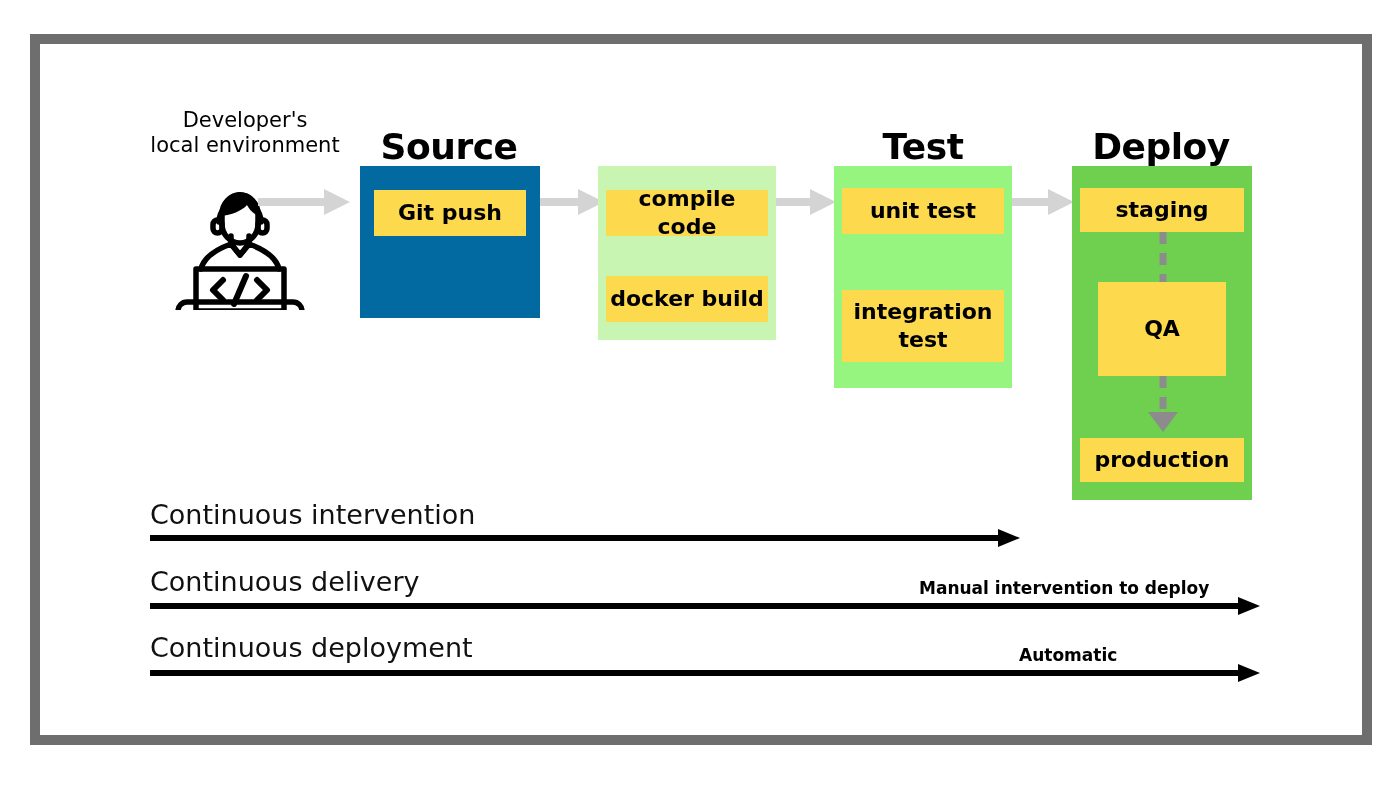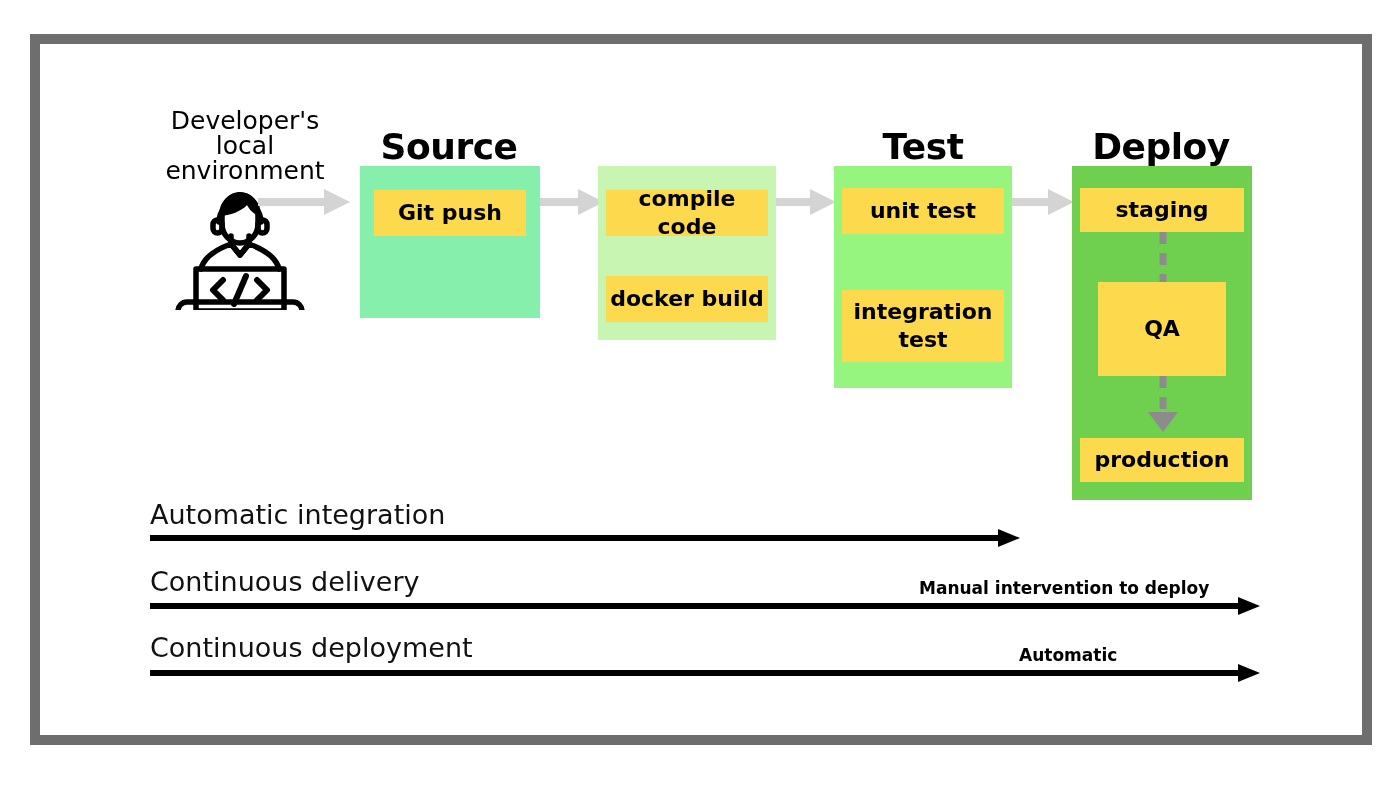--- a/index.html
+++ b/index.html
@@ -34,21 +34,21 @@
     background: #ffffff;
   }
 
   
   .dev-caption {
     position: absolute;
     left: 150px;
     top: 108px;
     width: 190px;
     text-align: center;
-    font-size: 25px;
+    font-size: 21px;
     line-height: 25px;
     color: #000000;
     font-family: "DejaVu Sans", "Liberation Sans", sans-serif;
     white-space: pre-line;
   }
   .dev-icon {
     position: absolute;
     left: 160px;
     top: 170px;
     width: 160px;
@@ -164,21 +164,21 @@
       <path d="M0 13 h38 v-9 l26 13 l-26 13 v-9 h-38 z" fill="#D4D4D4"></path>
     </svg>
   </div>
   <div class="gray-arrow" style="left:1008px; top:185px;">
     <svg width="72" height="34" viewBox="0 0 72 34">
       <path d="M0 13 h40 v-9 l26 13 l-26 13 v-9 h-40 z" fill="#D4D4D4"></path>
     </svg>
   </div>
 
   <div class="stage-title" style="left:358px; top:126px; width:182px;">Source</div>
-  <div class="stage-box" style="left:360px; top:166px; width:180px; height:152px; background:#86efac;">
+  <div class="stage-box" style="left:360px; top:166px; width:180px; height:152px; background:#0369a1;">
     <div class="chip" style="left:14px; top:24px; width:152px; height:46px;">
       <span>Git push</span>
     </div>
   </div>
 
   <div class="stage-box" style="left:598px; top:166px; width:178px; height:174px; background:#C9F5B3;">
     <div class="chip" style="left:8px; top:110px; width:162px; height:46px;">
       <span>docker build</span>
     </div>
     <div class="chip" style="left:8px; top:24px; width:162px; height:46px;">
@@ -218,21 +218,21 @@
         <line x1="35" y1="0" x2="35" y2="38" stroke="#8C8C8C" stroke-width="7" stroke-dasharray="12 9"></line>
         <path d="M20 36 l15 20 l15 -20 z" fill="#8C8C8C"></path>
       </svg>
     </div>
 
     <div class="chip" style="left:8px; top:272px; width:164px; height:44px;">
       <span>production</span>
     </div>
   </div>
 
-  <div class="practice-label" style="left:150px; top:499px;">Automatic integration</div>
+  <div class="practice-label" style="left:150px; top:499px;">Continuous intervention</div>
   <div class="practice-arrow" style="left:150px; top:528px;">
     <svg width="870" height="20" viewBox="0 0 870 20">
       <line x1="0" y1="10" x2="850" y2="10" stroke="#000000" stroke-width="6"></line>
       <path d="M848 1 l22 9 l-22 9 z" fill="#000000"></path>
     </svg>
   </div>
 
   <div class="practice-label" style="left:150px; top:566px;">Continuous delivery</div>
   <div class="practice-note" style="left:903px; top:578px;">Manual intervention to deploy</div>
   <div class="practice-arrow" style="left:150px; top:596px;">

